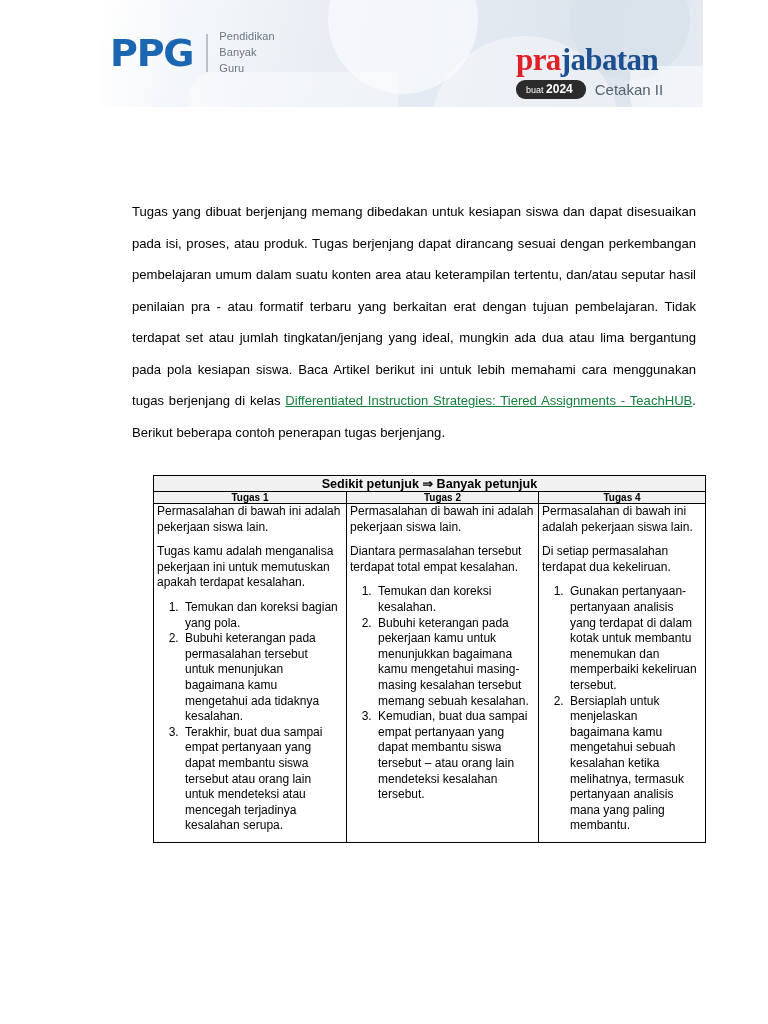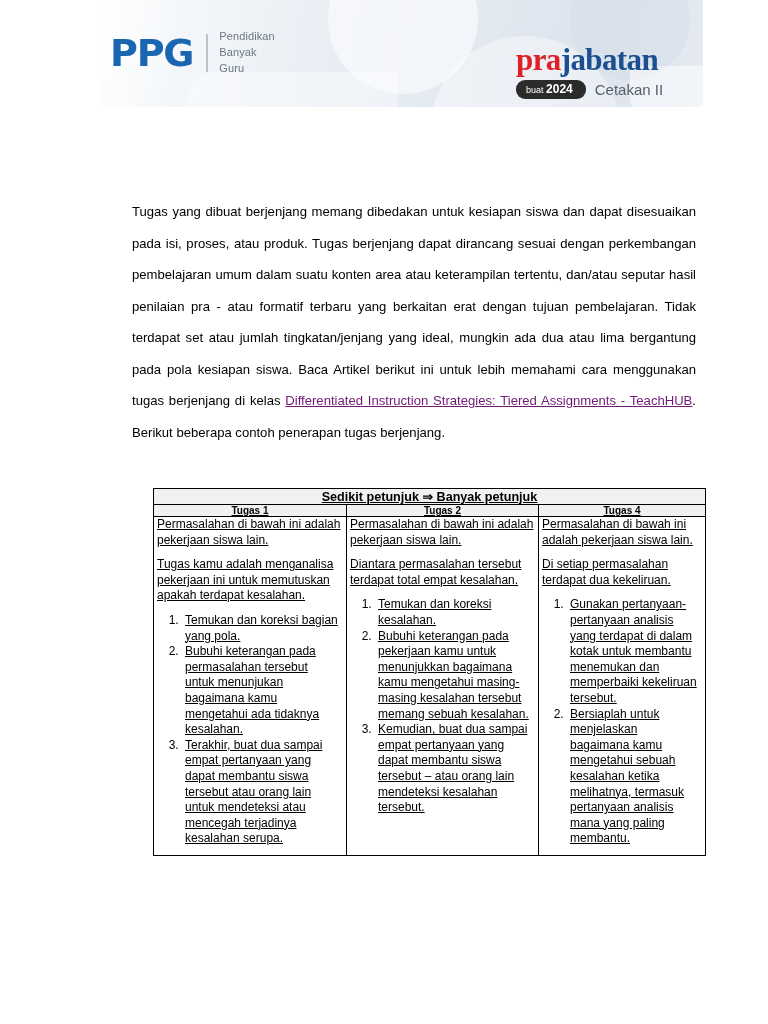--- a/index.html
+++ b/index.html
@@ -134,34 +134,33 @@
     width: 564px;
   }
   .para {
     font-size: 13.1px;
     line-height: 31.5px;
     text-align: justify;
     color: #000000;
     margin: 0;
   }
   .doc-link {
-    color: #701a75;
+    color: #15803d;
     text-decoration: underline;
   }
 
   
   .tier-table {
     position: absolute;
     left: 153px;
-    top: 488px;
+    top: 475px;
     width: 552px;
     border-collapse: collapse;
     table-layout: fixed;
     background: #ffffff;
-    text-decoration: underline;
   }
   .tier-table td, .tier-table th {
     border: 1.3px solid #000000;
     vertical-align: top;
     padding: 0;
   }
   .tbl-title-cell {
     background: #f1f1f1;
     text-align: center;
     font-weight: bold;

